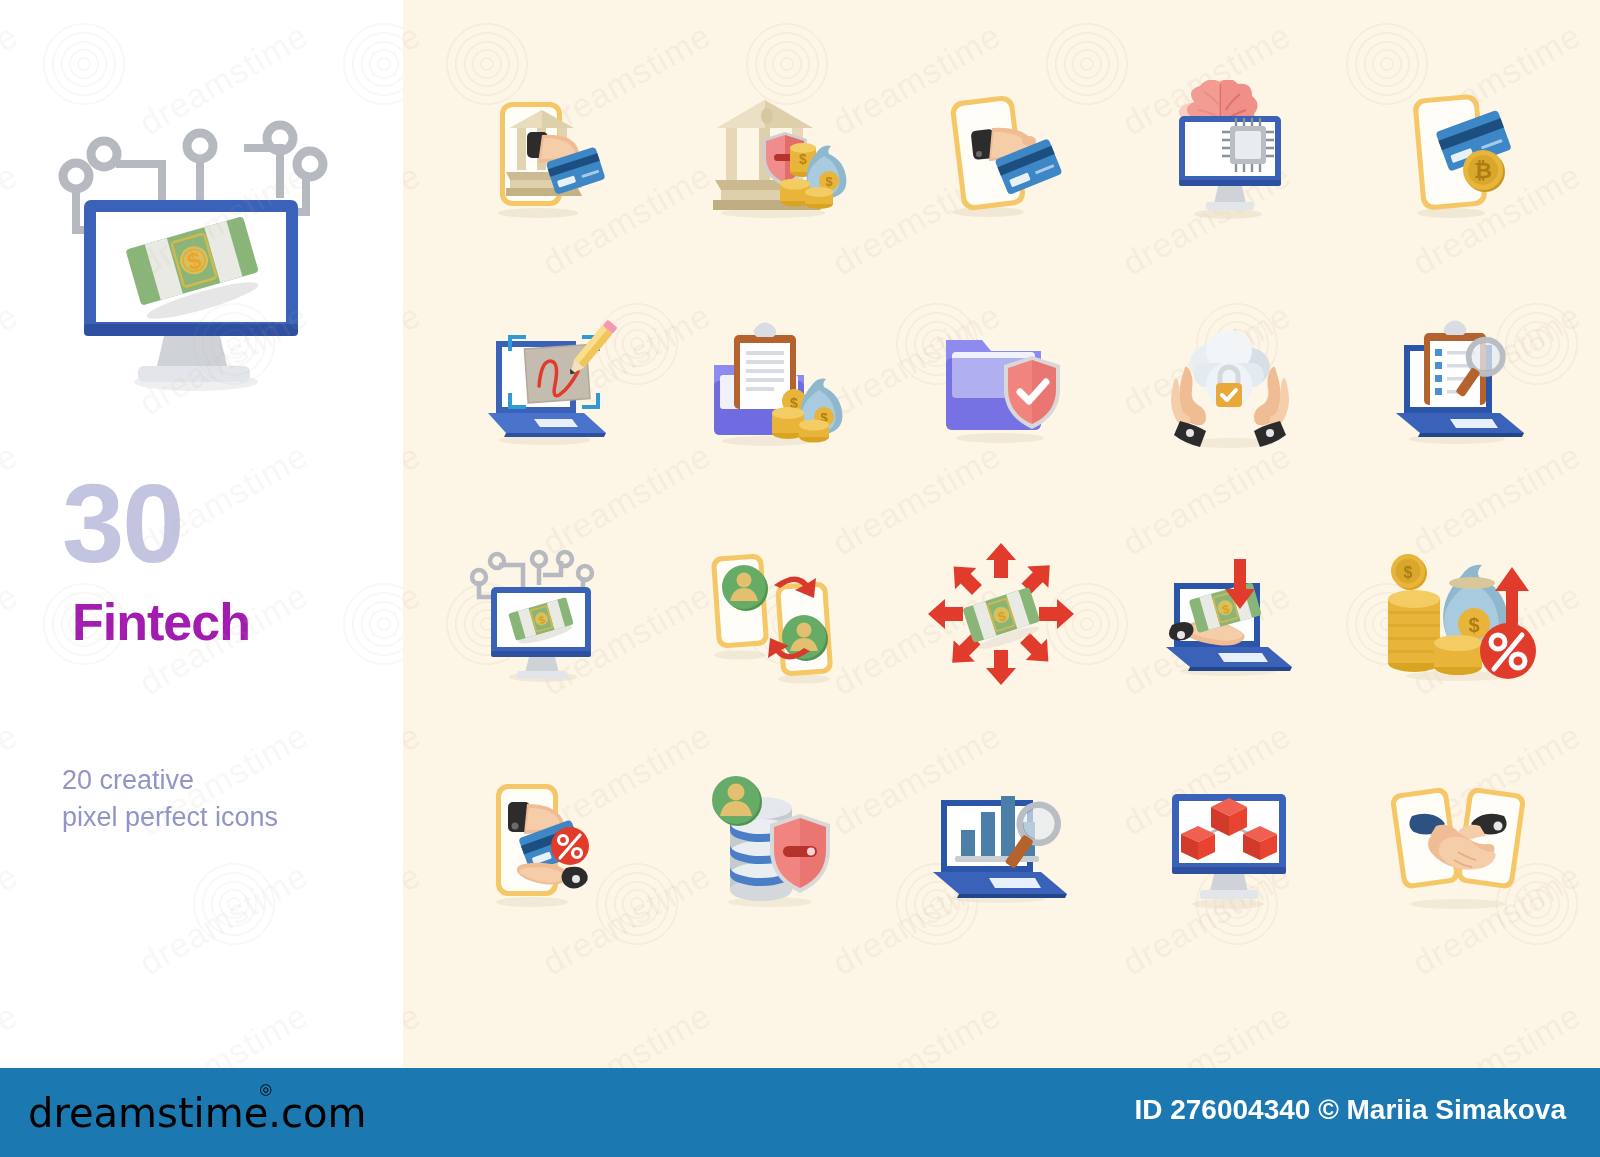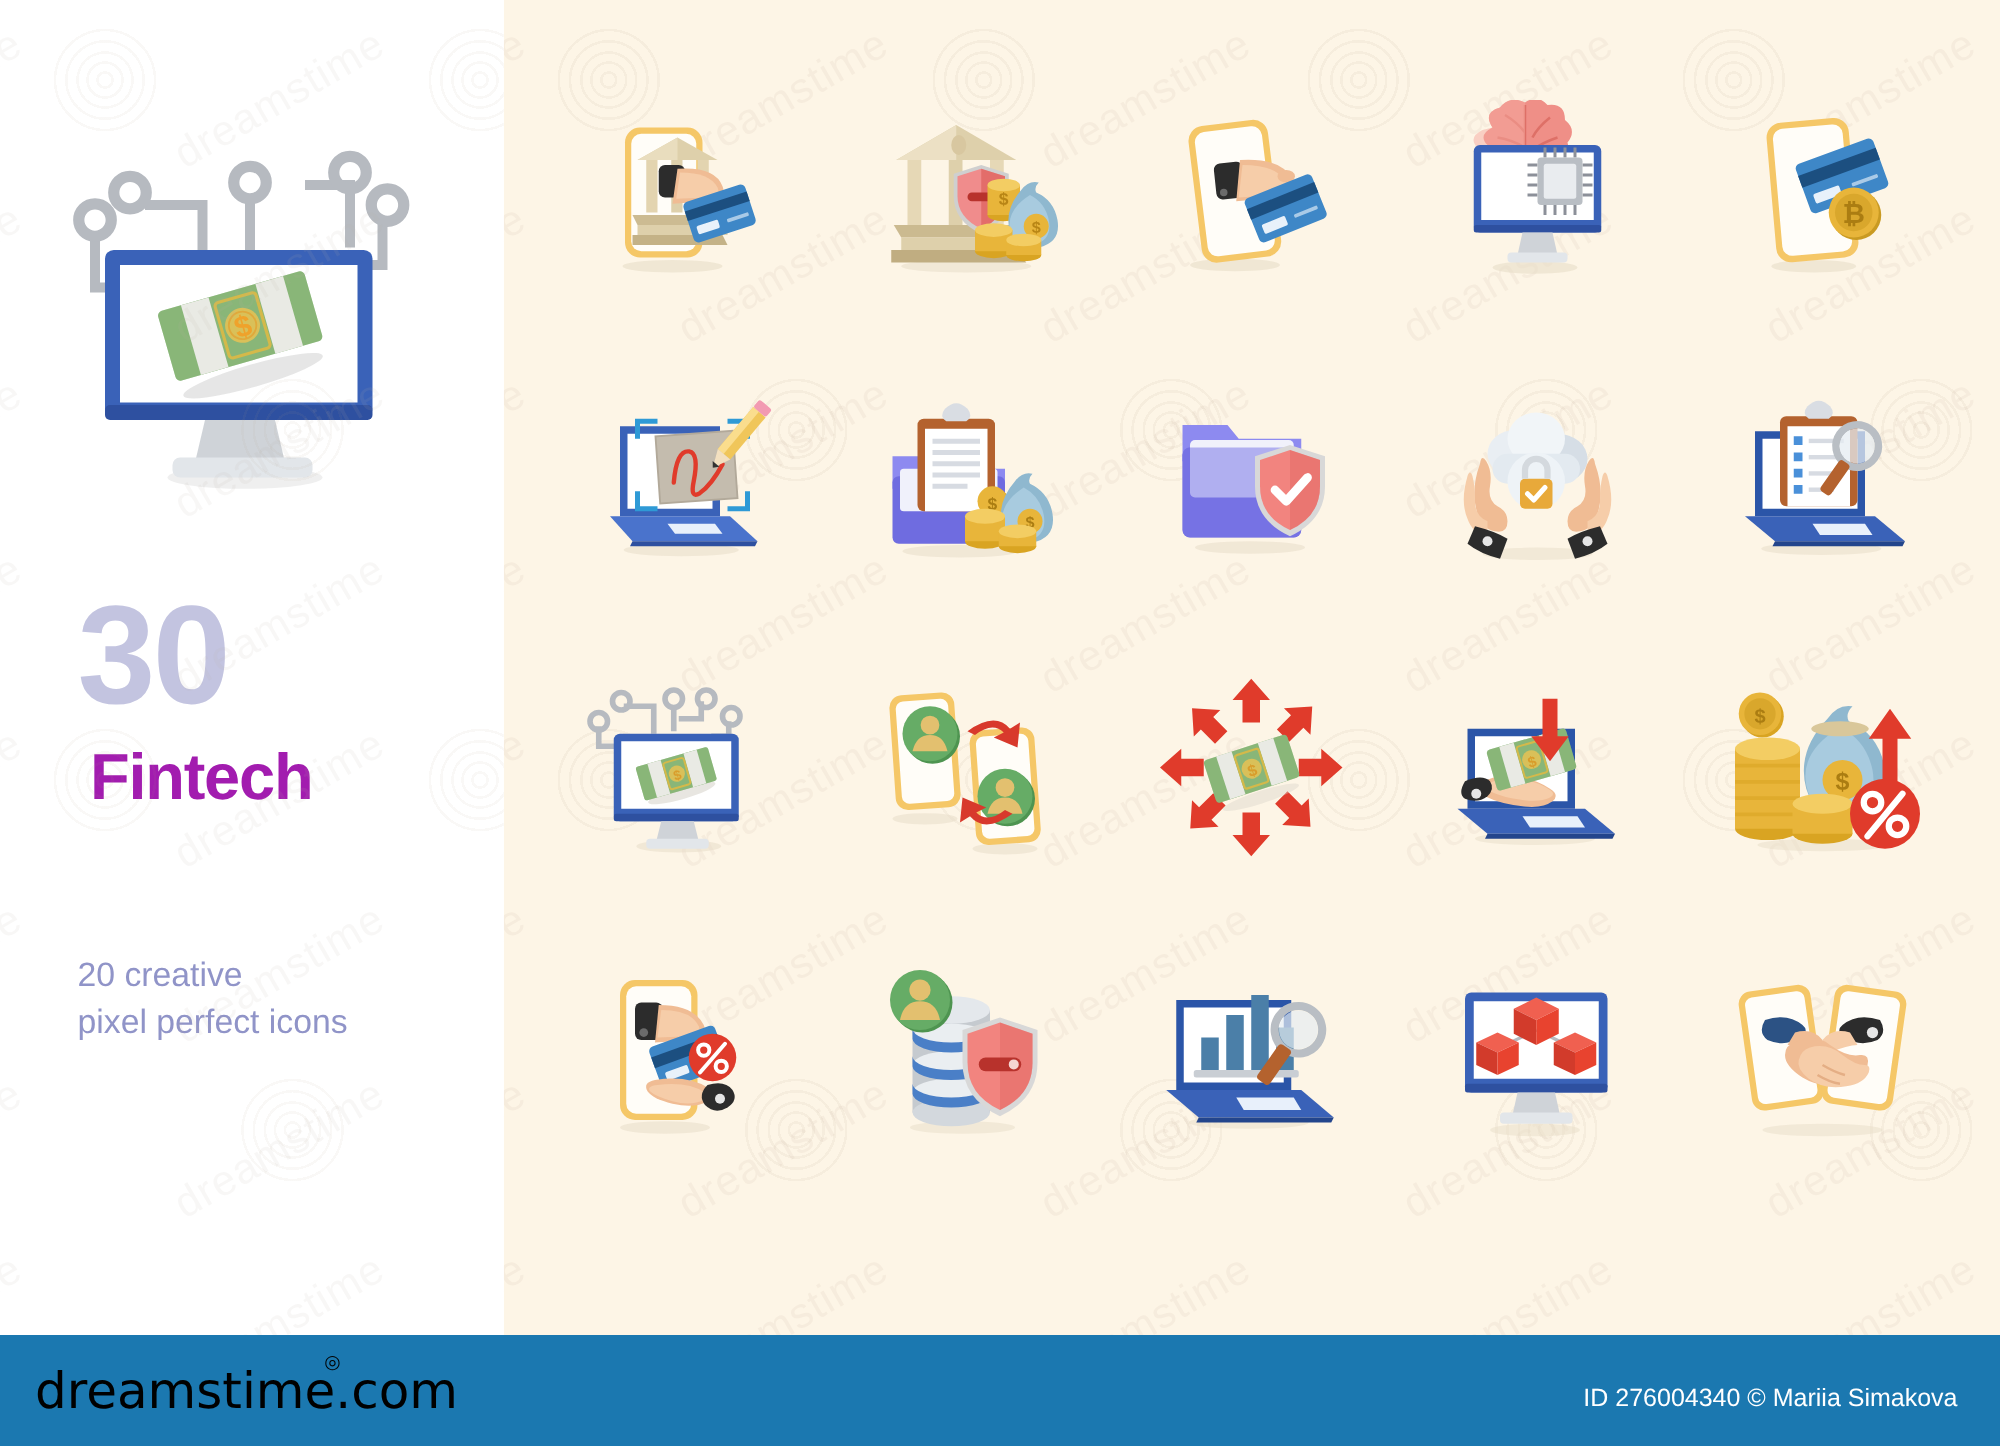--- a/index.html
+++ b/index.html
@@ -84,22 +84,22 @@
   .footer-logo {
     position:absolute; left:28px; top:22px;
     font-family:"DejaVu Sans", sans-serif;
     font-size:40px; font-weight:400; color:#000000; letter-spacing:0px;
   }
   .footer-logo .reg {
     position:absolute; top:-8px; right:94px;
     font-size:15px; line-height:1;
   }
   .footer-credit {
-    position:absolute; right:34px; top:40px;
-    font-size:20px; font-weight:400; color:#ffffff; white-space:nowrap;
+    position:absolute; right:34px; top:26px;
+    font-size:28px; font-weight:700; color:#ffffff; white-space:nowrap;
   }
 </style>
 </head>
 <body>
 
 <div id="page">
 
   <div class="board">
     <div class="wm-layer" id="wm-board">
         <div class="wm-text" style="left: -160px; top: -80px;">dreamstime</div>

